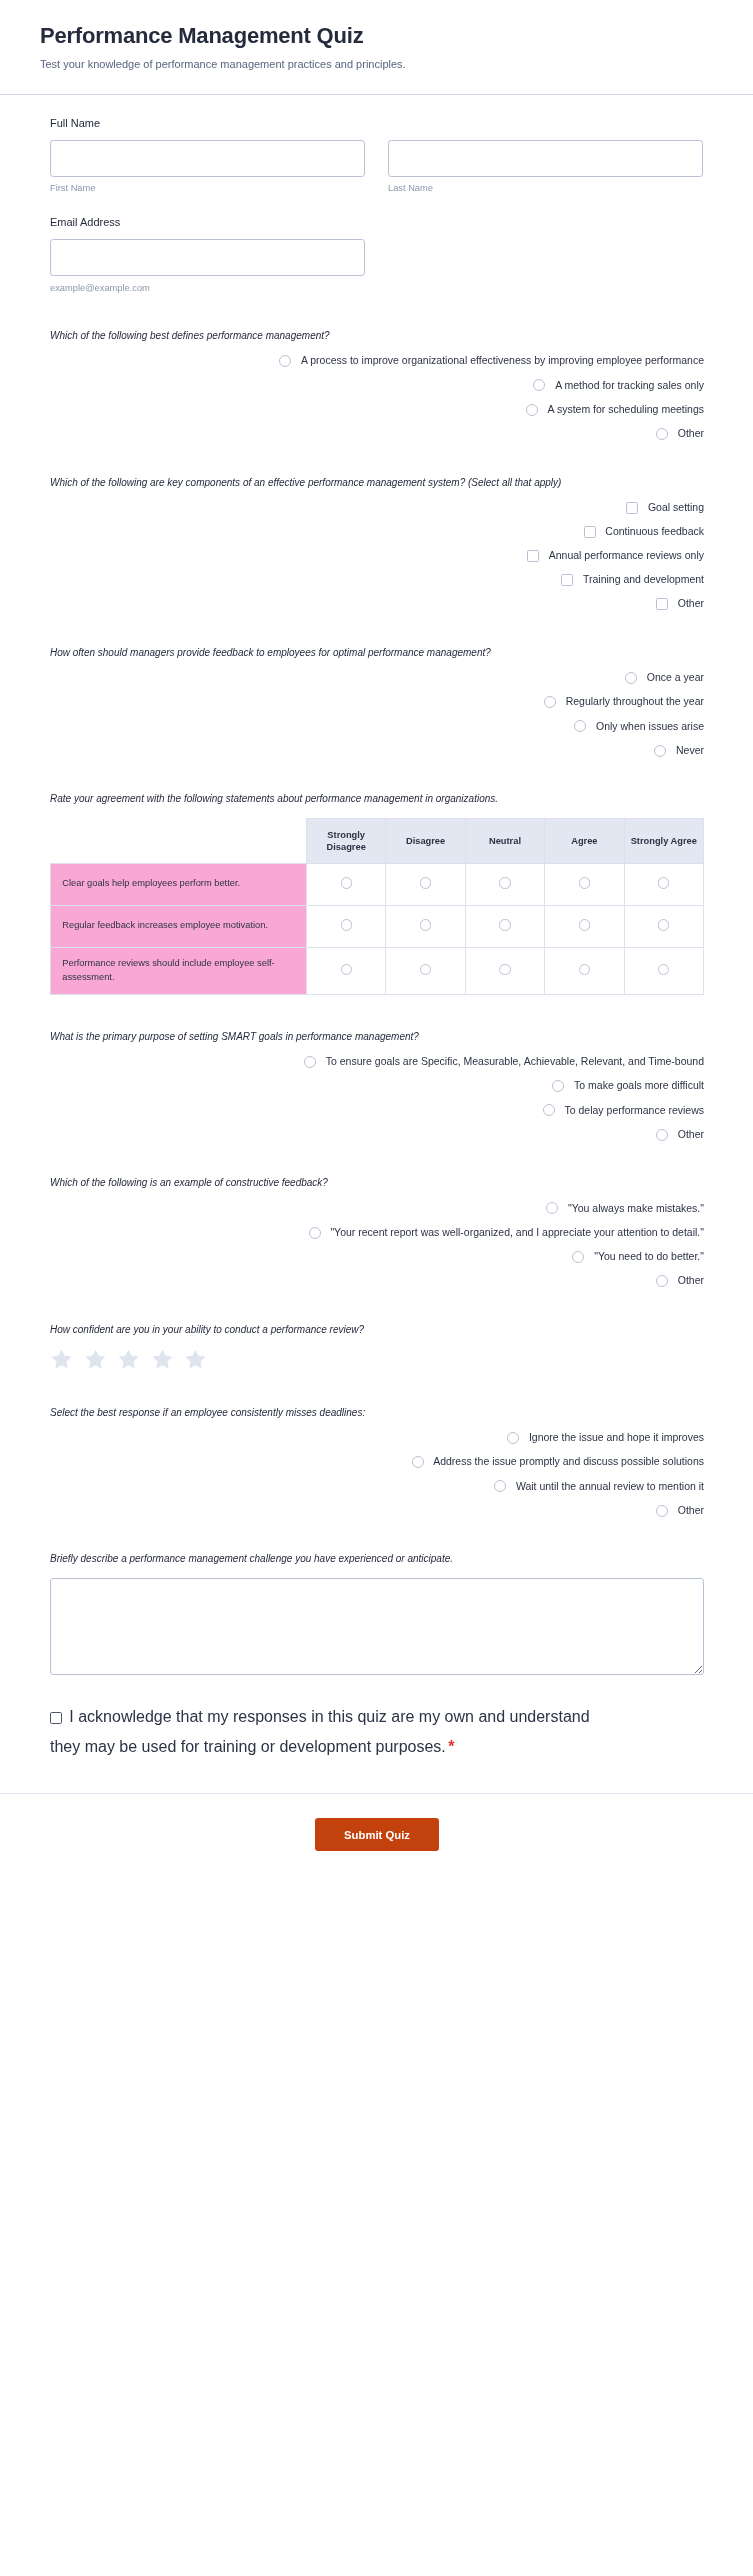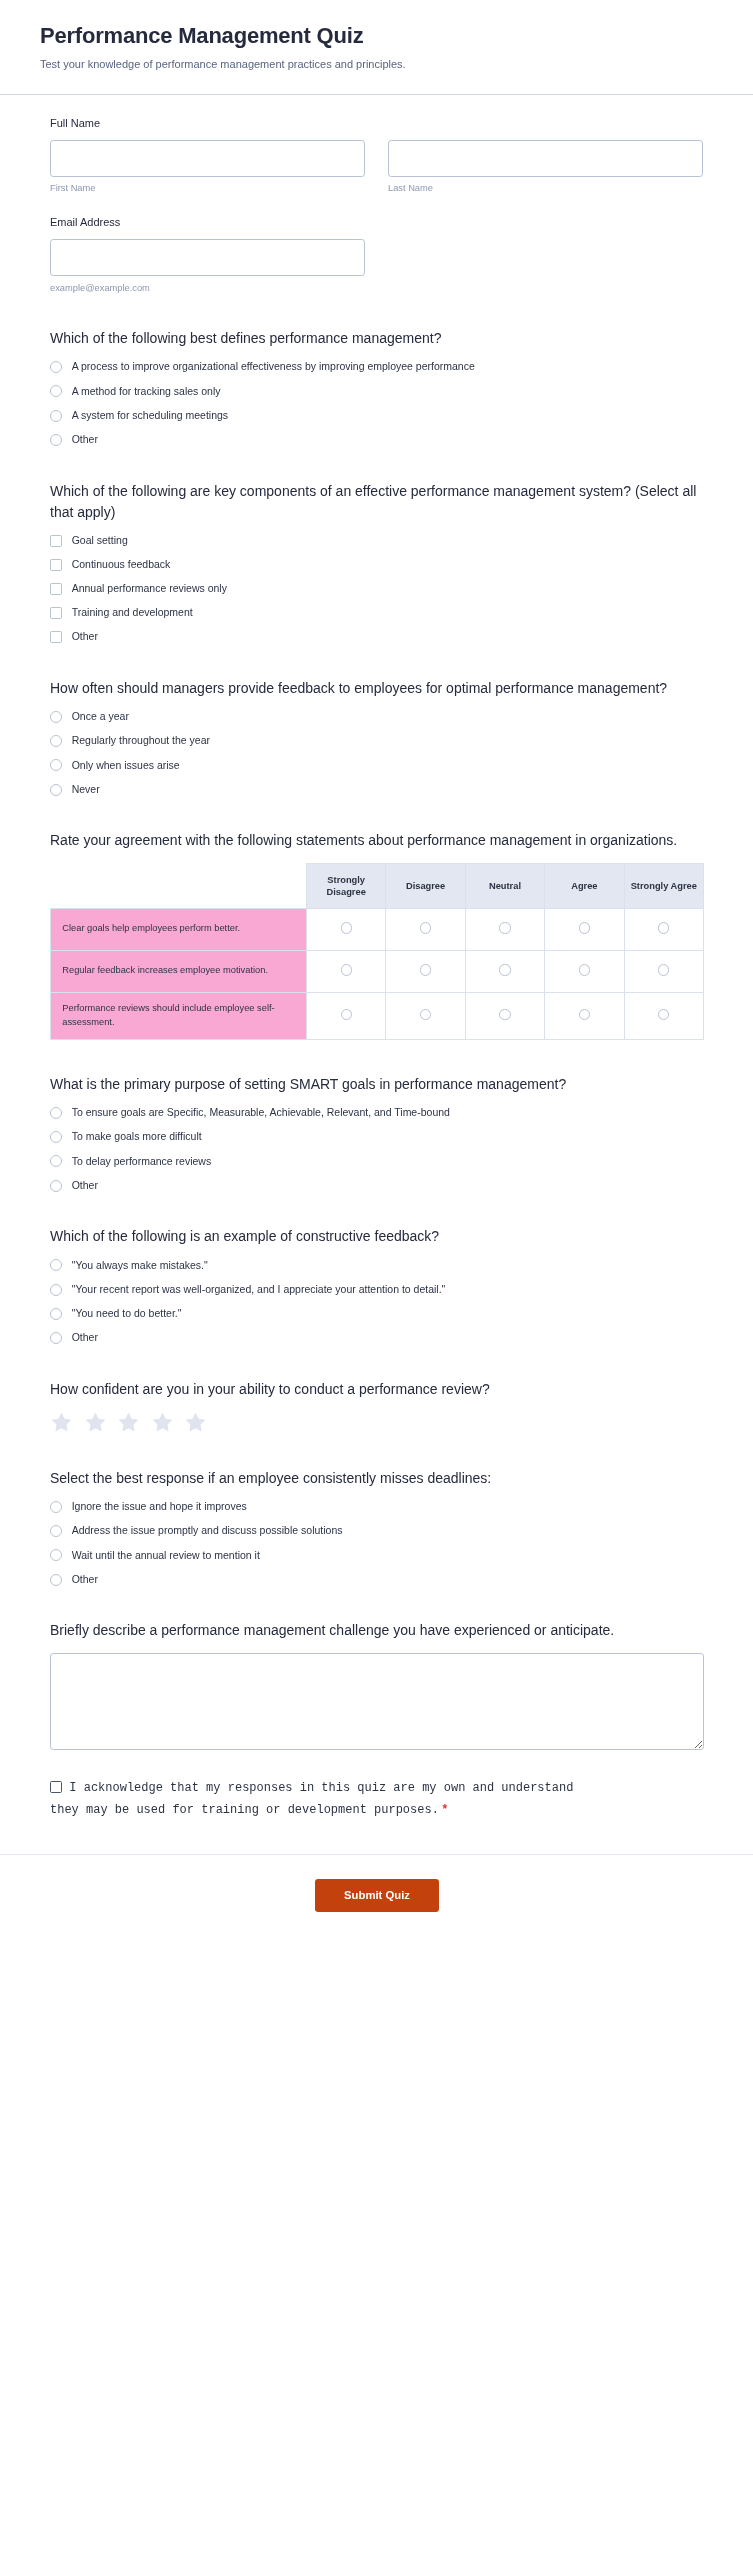--- a/index.html
+++ b/index.html
@@ -40,25 +40,26 @@
 
   .field-block { margin-bottom: 21px; }
 
   .field-label {
     font-size: 11px;
     color: #252a3d;
     margin-bottom: 8px;
     line-height: 1.45;
   }
   .question-label {
-    font-size: 14px;
+    font-size: 10px;
     color: #252a3d;
     margin-bottom: 11.3px;
     line-height: 1.5;
     max-width: 648px;
+    font-style: italic;
   }
 
   .name-row { display: flex; gap: 23px; }
   .name-col { width: 315px; }
 
   .text-input {
     display: block;
     width: 100%;
     height: 37px;
     border: 0.8px solid #b8c2d4;
@@ -78,20 +79,21 @@
     line-height: 1.3;
   }
 
   
   .choice-list { margin: 0; padding: 0; }
   .choice-row {
     display: flex;
     align-items: center;
     margin-bottom: 10.5px;
     line-height: 1;
+    justify-content: flex-end;
   }
   .choice-row:last-child { margin-bottom: 0; }
   .radio-dot {
     flex: 0 0 auto;
     width: 12px; height: 12px;
     border: 0.8px solid #b9c2d3;
     border-radius: 50%;
     background: #fff;
     margin-right: 9.7px;
   }
@@ -173,25 +175,24 @@
     font-size: 11px;
     font-family: "Liberation Sans", sans-serif;
     color: #2c3345;
     resize: vertical;
     outline: none;
   }
 
   
   .consent-block { margin-top: 27.6px; margin-bottom: 24px; }
   .consent-row {
-    font-size: 12px;
+    font-size: 16px;
     color: #2c3345;
     line-height: 1.85;
     max-width: 551px;
-    font-family: Liberation Mono, monospace;
   }
   .consent-box {
     display: inline-block;
     width: 12px; height: 12px;
     border: 0.8px solid #4a5568;
     border-radius: 1.6px;
     background: #fff;
     vertical-align: -1.6px;
     margin-right: 7.3px;
   }

